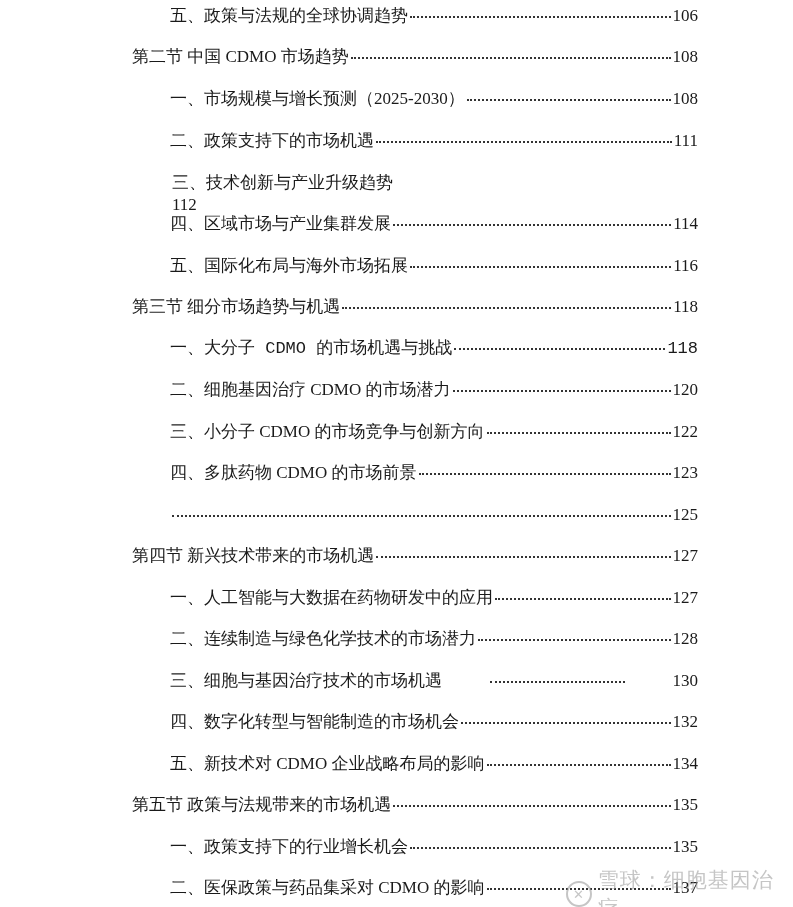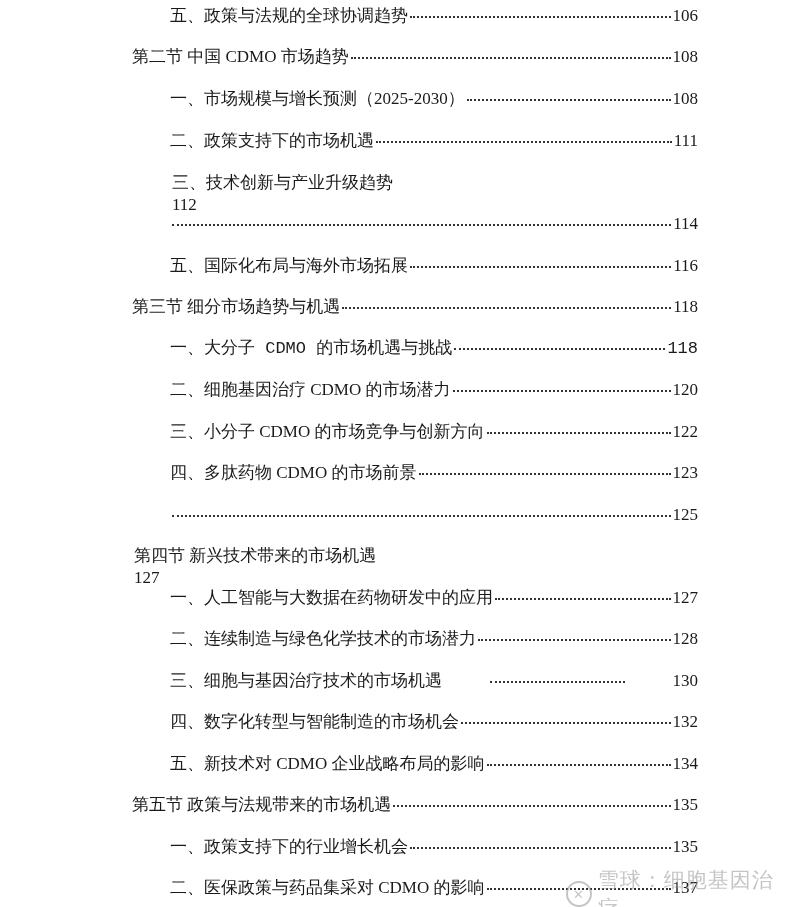--- a/index.html
+++ b/index.html
@@ -53,20 +53,21 @@
       <span class="title">二、政策支持下的市场机遇</span>
       <span class="dots"></span>
       <span class="page">111</span>
     </div>
     <div class="row item" style="top: 173px; flex-direction: column;">
       <span class="title">三、技术创新与产业升级趋势</span>
       <span class="dots"></span>
       <span class="page">112</span>
     </div>
     <div class="row item" style="top: 214px;">
+      <span class="title">四、区域市场与产业集群发展</span>
       <span class="dots"></span>
       <span class="page">114</span>
     </div>
     <div class="row item" style="top: 256px;">
       <span class="title">五、国际化布局与海外市场拓展</span>
       <span class="dots"></span>
       <span class="page">116</span>
     </div>
     <div class="row section" style="top: 297px;">
       <span class="title">第三节  细分市场趋势与机遇</span>
@@ -90,21 +91,21 @@
     </div>
     <div class="row item" style="top: 463px;">
       <span class="title">四、多肽药物  CDMO  的市场前景</span>
       <span class="dots"></span>
       <span class="page">123</span>
     </div>
     <div class="row item" style="top: 505px;">
       <span class="dots"></span>
       <span class="page">125</span>
     </div>
-    <div class="row section" style="top: 546px; flex-direction: column;">
+    <div class="row section" style="top: 546px;">
       <span class="title">第四节  新兴技术带来的市场机遇</span>
       <span class="dots"></span>
       <span class="page">127</span>
     </div>
     <div class="row item" style="top: 588px;">
       <span class="title">一、人工智能与大数据在药物研发中的应用</span>
       <span class="dots"></span>
       <span class="page">127</span>
     </div>
     <div class="row item" style="top: 629px;">

